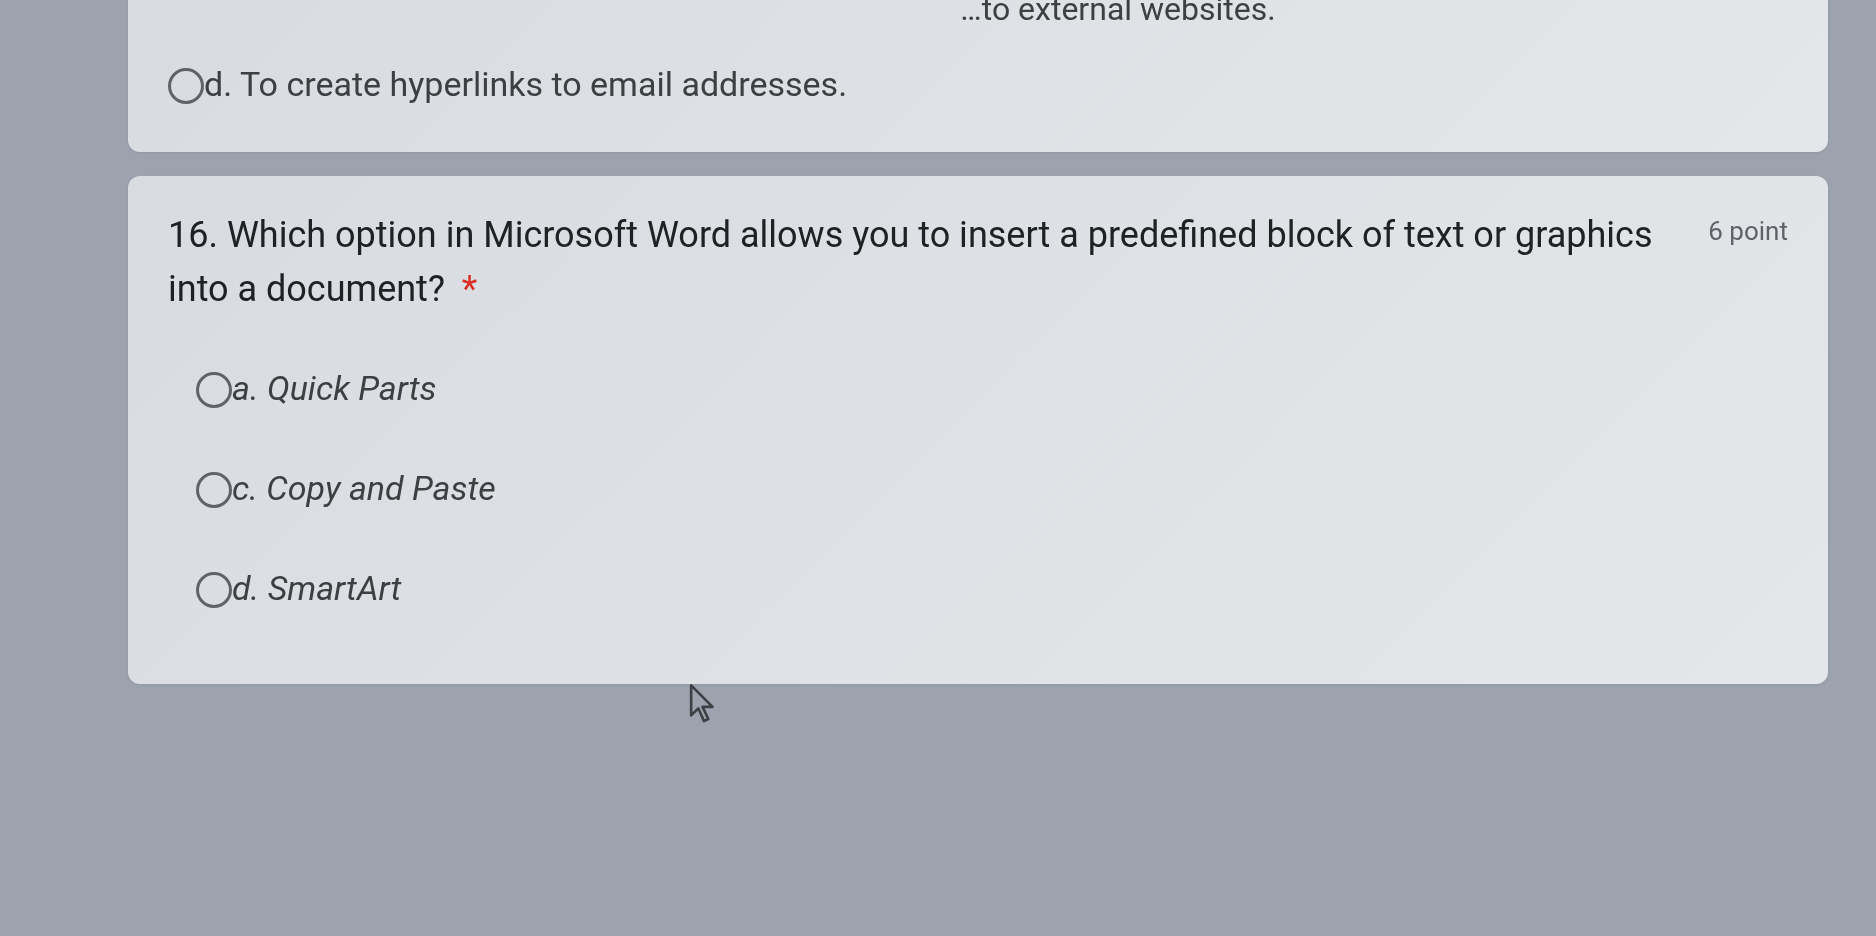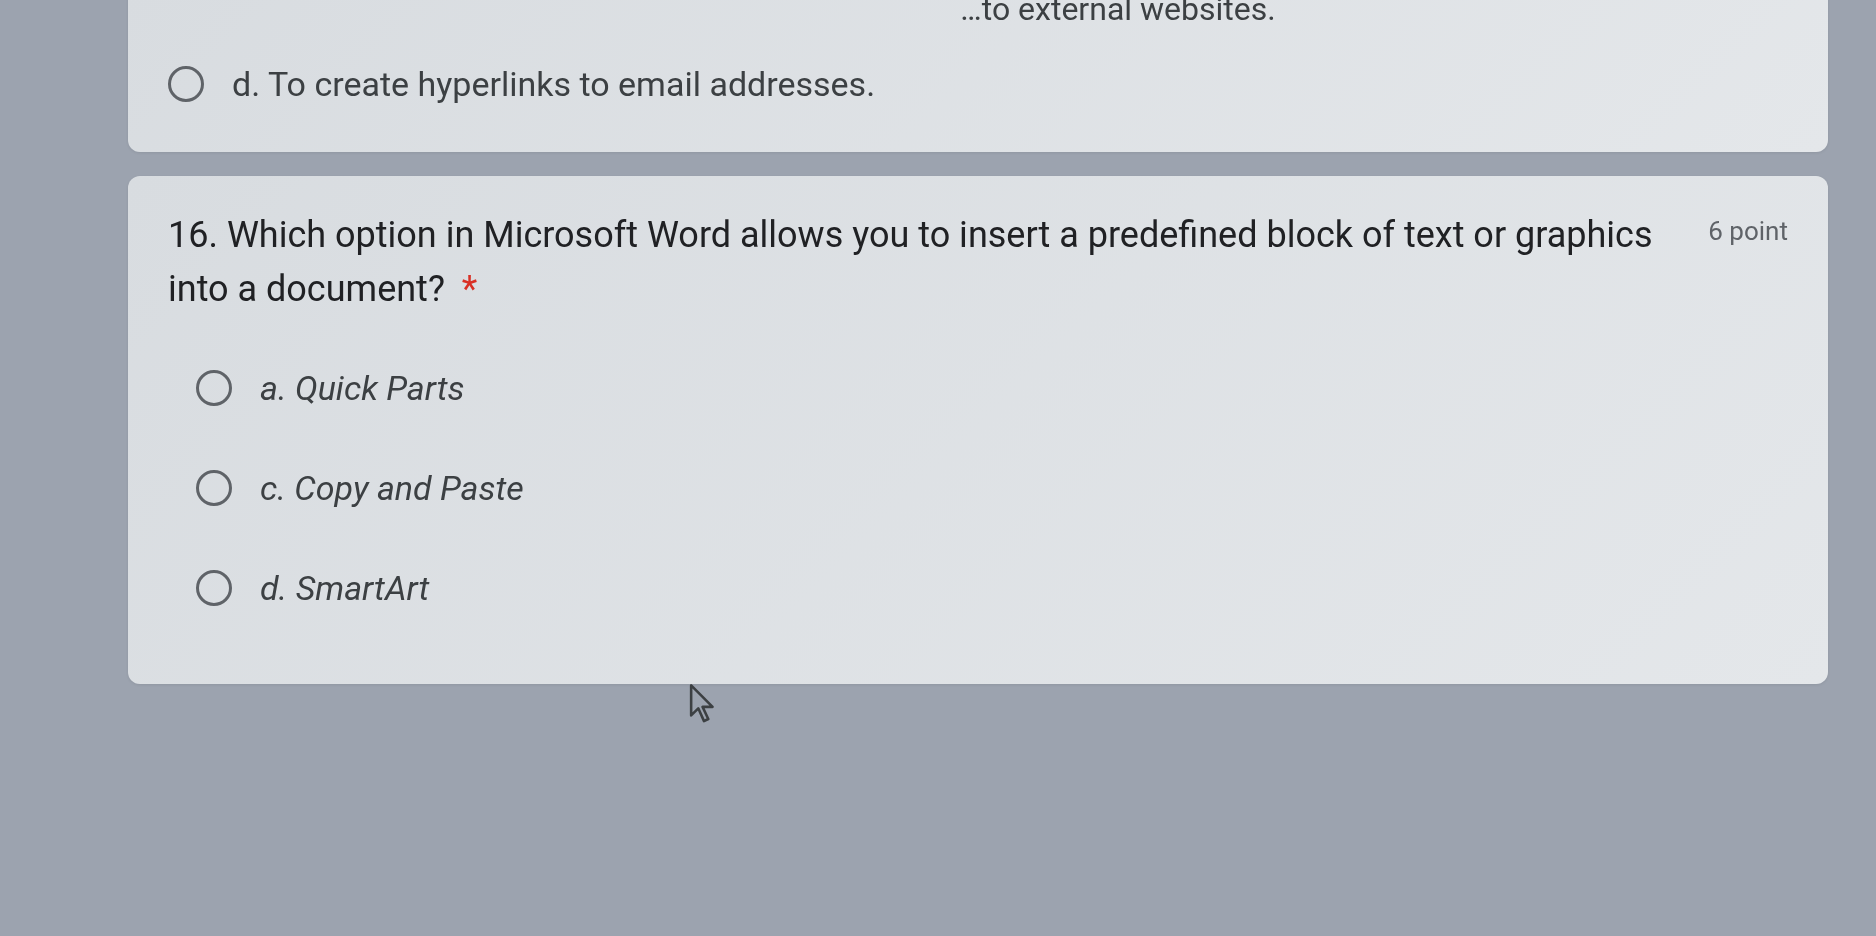--- a/index.html
+++ b/index.html
@@ -37,22 +37,21 @@
     }
     .partial-text {
       color: #3c4043;
       font-size: 32px;
       text-align: center;
       margin-bottom: 20px;
       margin-left: 280px;
     }
     .option-row {
       display: flex;
-      align-items: center;
-      gap: 28px;
+      align-items: flex-end;
       padding: 16px 0;
     }
     .radio {
       width: 36px;
       height: 36px;
       border: 3px solid #5f6368;
       border-radius: 50%;
       flex-shrink: 0;
       background: transparent;
       cursor: pointer;

